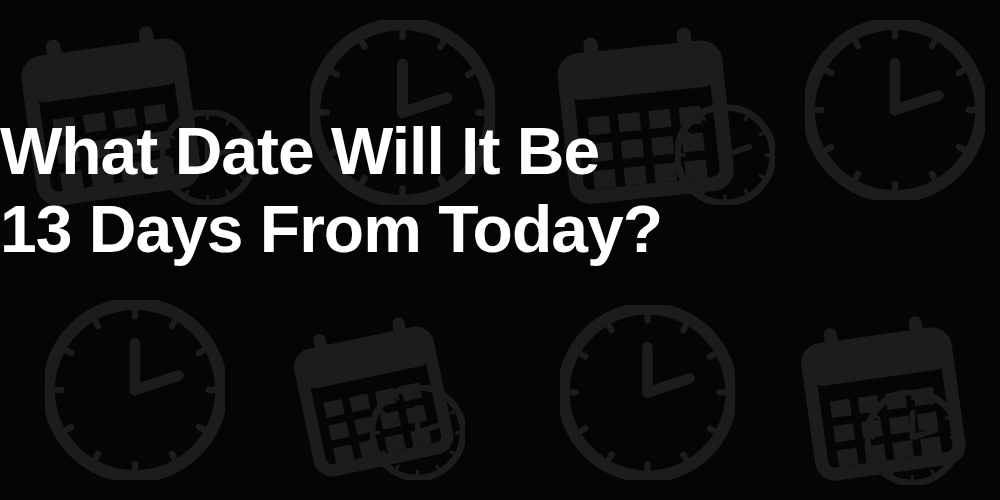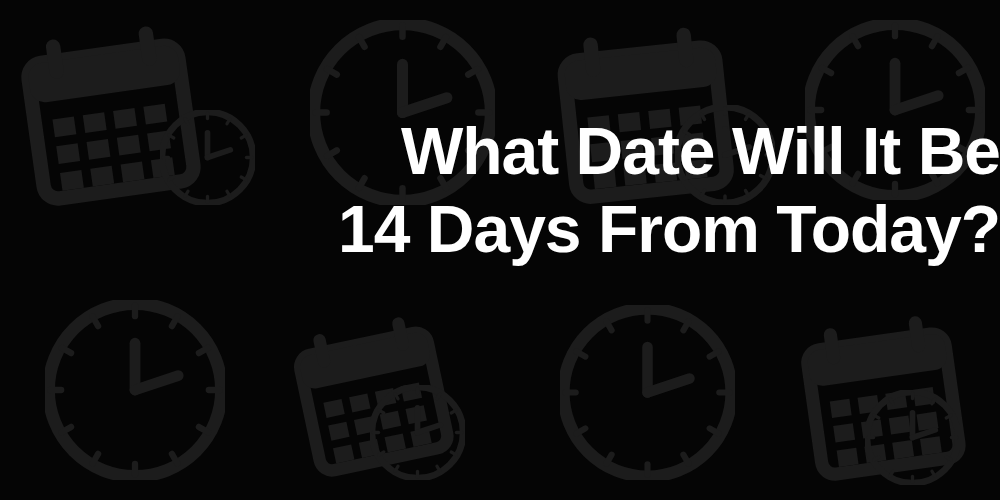--- a/index.html
+++ b/index.html
@@ -27,21 +27,21 @@
     position: absolute;
   }
   .title-block {
     position: absolute;
     left: 0;
     right: 0;
     top: 0;
     height: 380px;
     display: flex;
     flex-direction: column;
-    align-items: flex-end;
+    align-items: flex-start;
     justify-content: center;
     text-align: center;
   }
   .title-line {
     color: #ffffff;
     font-family: "Liberation Sans", sans-serif;
     font-weight: bold;
     font-size: 66px;
     line-height: 78px;
     letter-spacing: -1px;
@@ -283,16 +283,16 @@
           <line x1="14.492958444838017" y1="29.499999999999996" x2="9.296806022131385" y2="26.499999999999996" stroke="#1c1c1c" stroke-width="3.5" stroke-linecap="round"></line>
           <line x1="29.499999999999982" y1="14.492958444838024" x2="26.49999999999998" y2="9.296806022131399" stroke="#1c1c1c" stroke-width="3.5" stroke-linecap="round"></line>
           <line x1="50" y1="50" x2="50" y2="24" stroke="#1c1c1c" stroke-width="6" stroke-linecap="round"></line>
           <line x1="50" y1="50" x2="74" y2="42" stroke="#1c1c1c" stroke-width="6" stroke-linecap="round"></line>
         </svg>
       </div>
     </div>
 
   <div class="title-block">
     <div class="title-line">What Date Will It Be</div>
-    <div class="title-line">14 Days From Today?</div>
+    <div class="title-line">13 Days From Today?</div>
   </div>
 
 </div>
 
 </body></html>

